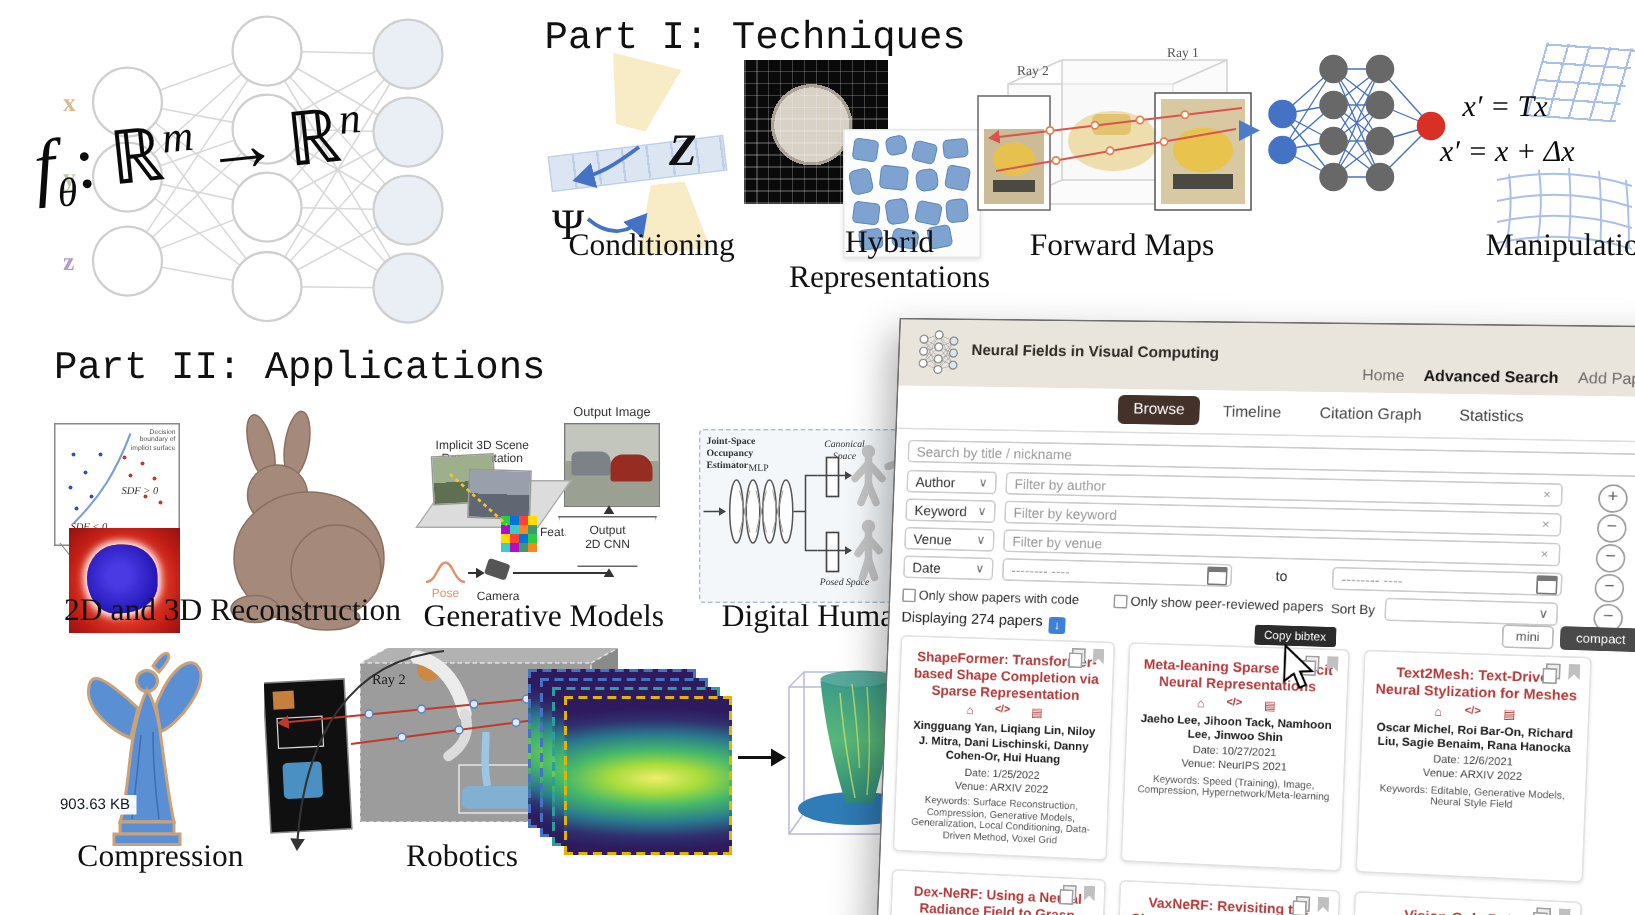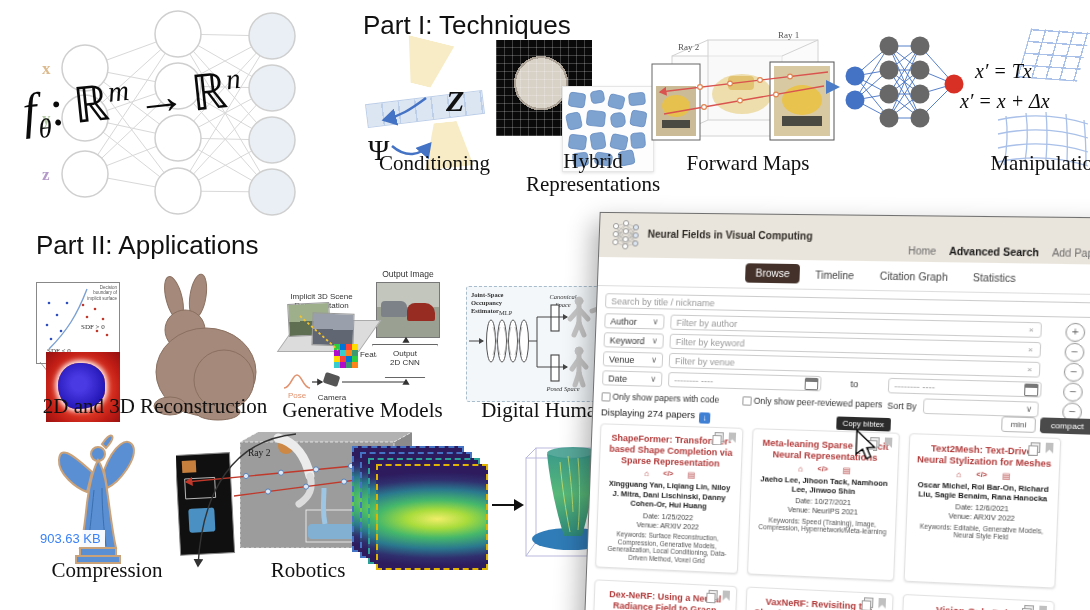--- a/index.html
+++ b/index.html
@@ -1,19 +1,19 @@
 <!DOCTYPE html>
 <html><head>
 <meta charset="utf-8">
 <style>
   html,body{margin:0;padding:0;background:#fff;}
   .stage{position:relative;width:1090px;height:610px;background:#fff;overflow:hidden;
          font-family:"Liberation Sans",sans-serif;}
   .abs{position:absolute;}
-  .heading{position:absolute;font-family:Liberation Sans, sans-serif;font-size:26px;color:#111;}
+  .heading{position:absolute;font-family:Liberation Mono, monospace;font-size:26px;color:#111;}
   .itemlabel{position:absolute;font-family:"Liberation Serif",serif;font-size:21px;color:#111;text-align:center;line-height:1.1;}
   .biglabel{position:absolute;font-family:"Liberation Serif",serif;font-size:21px;color:#111;text-align:center;}
 
   
   .formula{position:absolute;left:22px;top:64px;font-family:"Liberation Serif",serif;
            font-style:italic;font-size:50px;color:#0a0a0a;transform:rotate(-6deg);white-space:nowrap;}
   .formula sub{font-size:27px;font-style:italic;}
   .formula .up{font-style:normal;}
   .formula sup{font-size:29px;}
   .formula .ar{font-style:normal;margin:0 6px;}
@@ -39,21 +39,21 @@
   
   .flatgrid{position:absolute;left:1024px;top:30px;width:60px;height:50px;
         background:repeating-linear-gradient(0deg,#a9c0e8 0 1.4px,transparent 1.4px 12px),
                    repeating-linear-gradient(90deg,#a9c0e8 0 1.4px,transparent 1.4px 14px);
         transform:rotate(4deg) skewX(-12deg);}
   .eq{position:absolute;font-family:"Liberation Serif",serif;font-style:italic;font-size:20px;color:#0a0a0a;white-space:nowrap;}
 
   
   .inset{position:absolute;left:36px;top:282px;width:82px;height:80px;background:#fff;border:1px solid #888;}
   .bnote{position:absolute;right:2px;top:2px;width:34px;font-size:4.5px;color:#555;text-align:right;line-height:1.2;}
-  .sdftxt{position:absolute;font-family:"Liberation Serif",serif;font-size:7px;color:#333;}
+  .sdftxt{position:absolute;font-family:"Liberation Serif",serif;font-style:italic;font-size:7px;color:#333;}
   .field{position:absolute;left:46px;top:352px;width:74px;height:70px;
          background:radial-gradient(circle at 50% 52%,#f4f4f4 12%,#e8402a 42%,#c01d15 72%,#931010 100%);}
   .blob{position:absolute;left:16%;top:15%;width:64%;height:66%;
         background:radial-gradient(circle at 45% 45%,#4a3ae4 20%,#1d11ae 80%);
         border-radius:48% 52% 58% 42%/52% 48% 44% 56%;box-shadow:0 0 5px 2.5px rgba(255,255,255,.95);}
 
   
   .tinylabel{position:absolute;font-size:8px;color:#333;text-align:center;line-height:1.15;}
   .outimg{position:absolute;left:376px;top:282px;width:62px;height:54px;border:1.5px solid #777;
           background:linear-gradient(180deg,#c2c6bd 0 45%,#9aa193 45% 100%);}
@@ -68,21 +68,21 @@
            clip-path:polygon(0 0,100% 0,80% 100%,20% 100%);text-align:center;padding-top:4px;box-sizing:border-box;}
   .camera{position:absolute;left:324px;top:374px;width:15px;height:11px;background:#555;transform:rotate(18deg);border-radius:2px;}
 
   
   .humbox{position:absolute;left:466px;top:286px;width:152px;height:114px;background:#f3f7fa;
           border:1px dashed #a8bccb;border-radius:3px;}
   .humsmall{position:absolute;font-family:"Liberation Serif",serif;font-size:6.5px;color:#333;line-height:1.2;}
 
   
   .sizetag{position:absolute;left:36px;top:530px;background:rgba(255,255,255,.95);padding:1px 4px;
-           font-size:13px;color:#3b82f6;}
+           font-size:10px;color:#0f172a;}
 
   
   .layer{position:absolute;width:108px;height:102px;
       background:radial-gradient(140% 46% at 55% 52%,#f0ee6a 0%,#a8dc3c 20%,#46b86a 40%,#2a788e 63%,#30306e 83%,#2d1b5e 100%);}
   .lb{border:2px dashed #4472c4;}
   .lt{border:2px dashed #2aa198;}
   .ly{border:2px dashed #e0b400;}
 
   
   .site{position:absolute;left:589px;top:212px;width:600px;height:560px;background:#fff;

